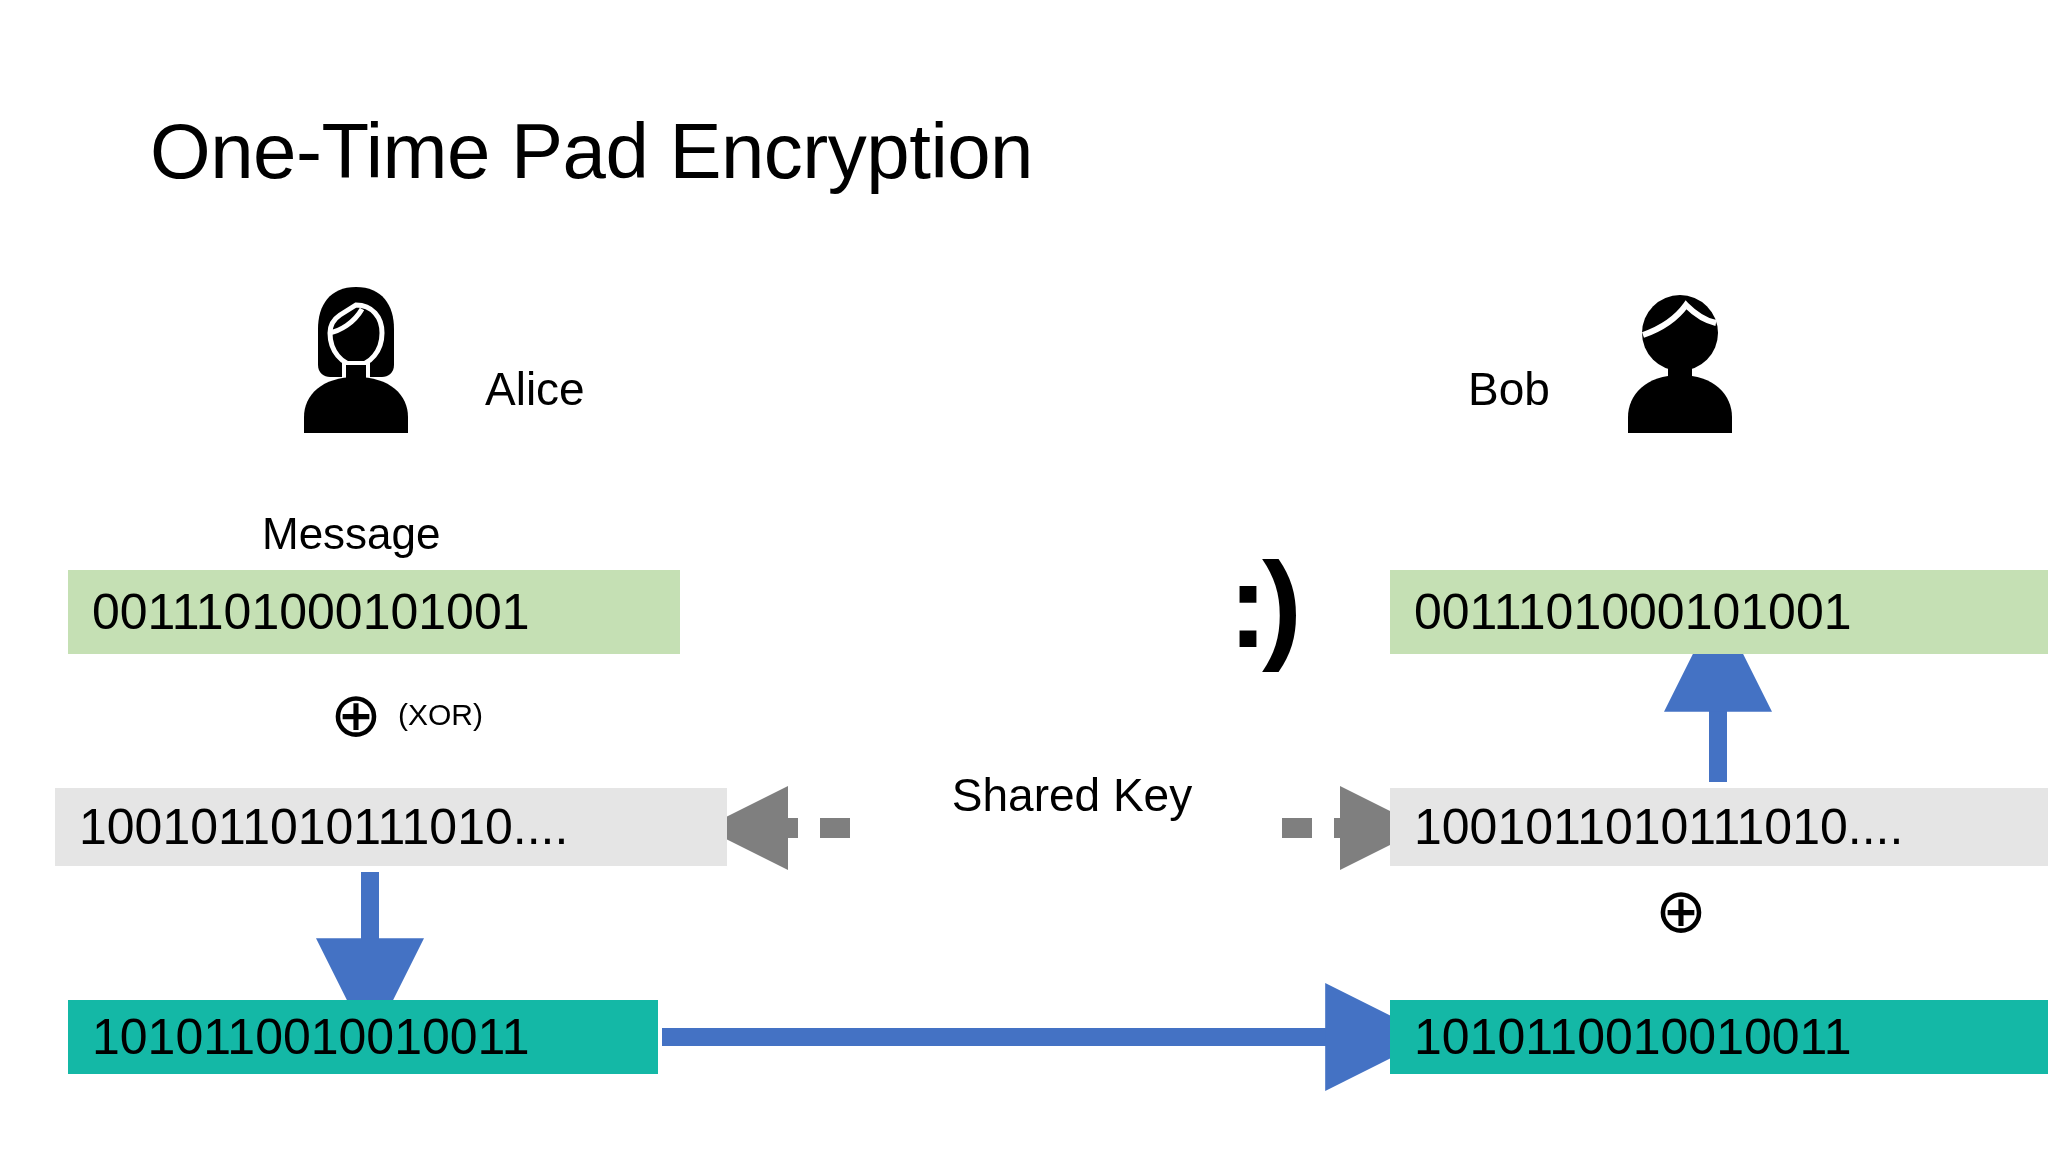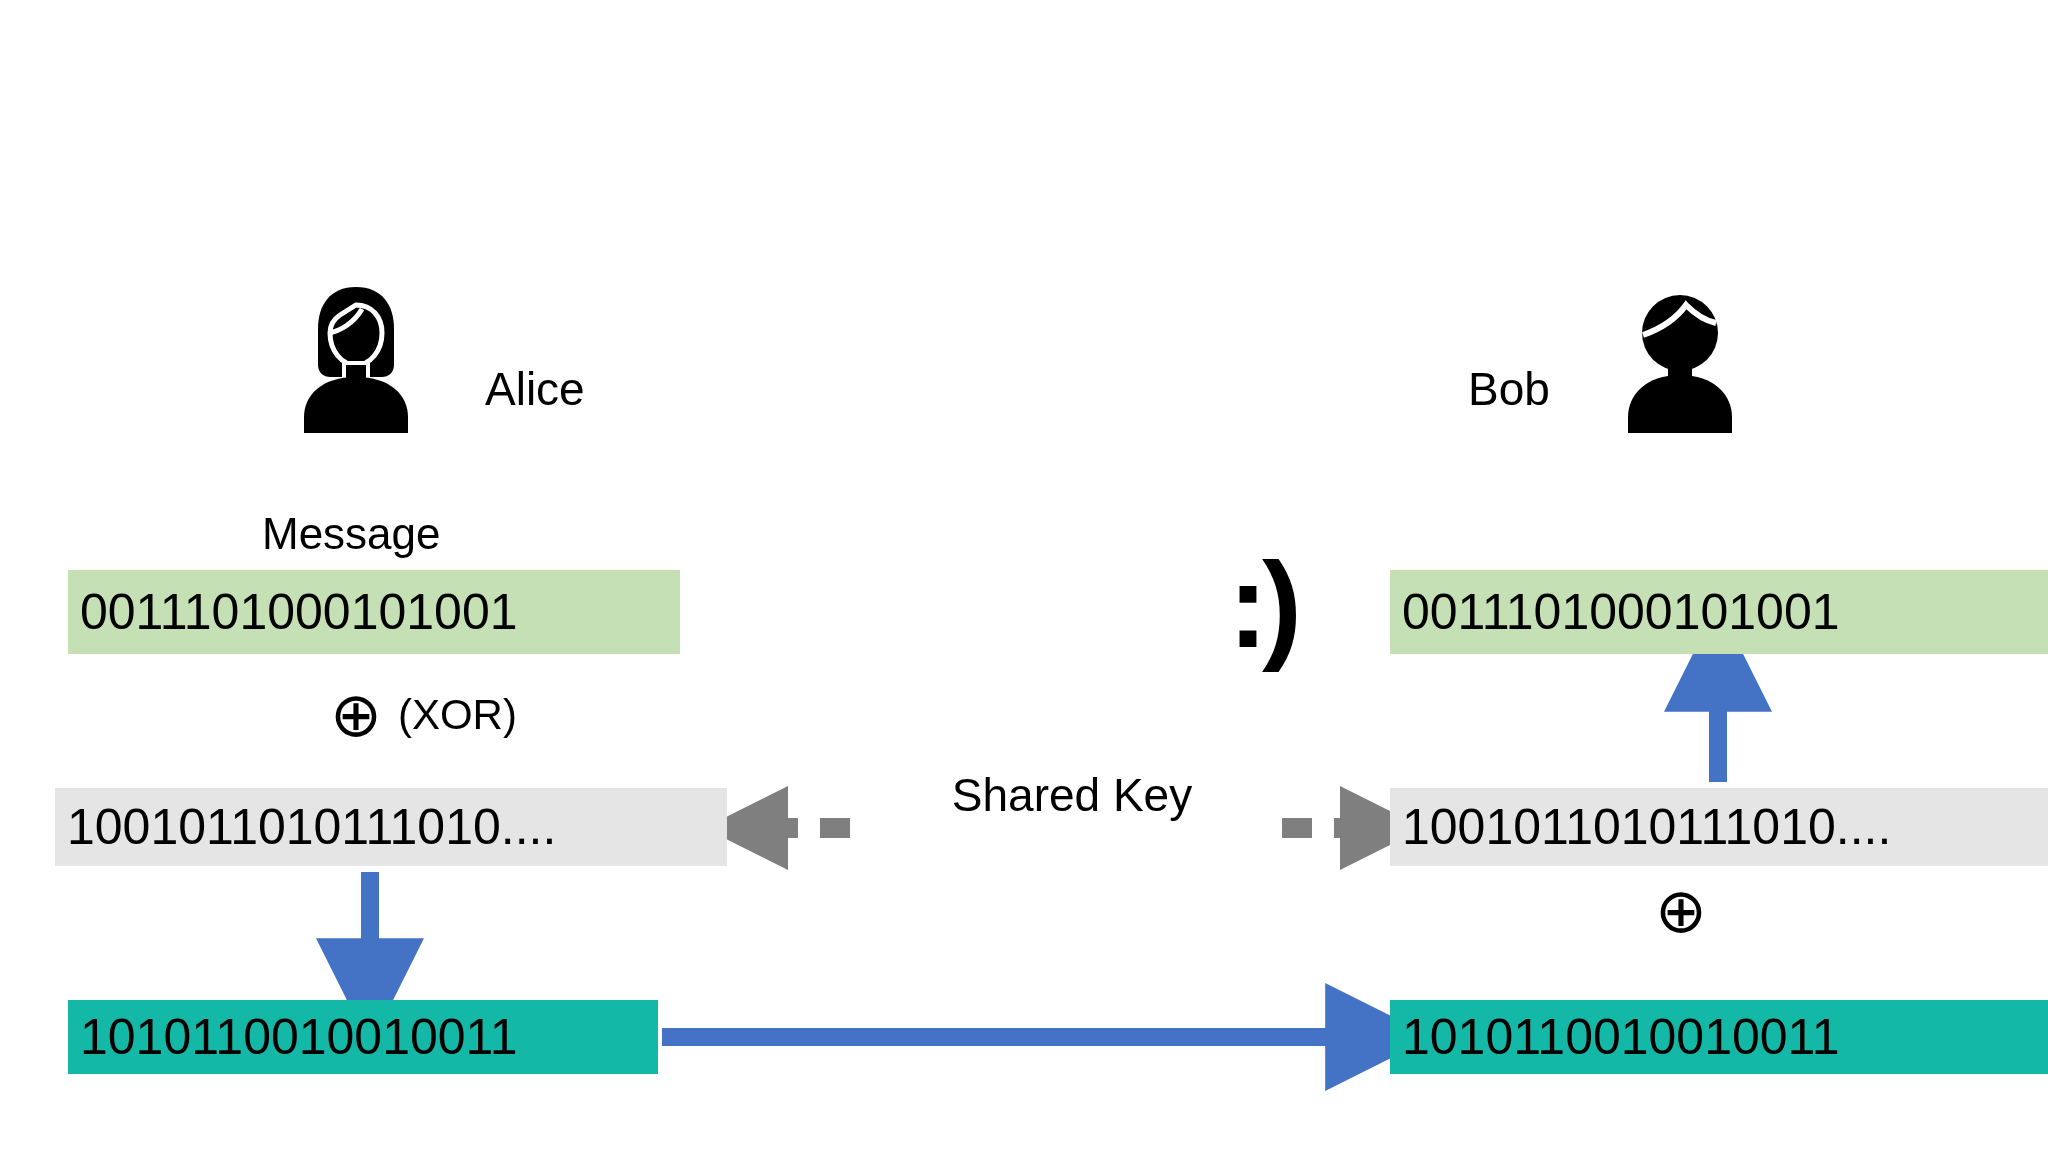--- a/index.html
+++ b/index.html
@@ -60,21 +60,21 @@
   
   .bitbox {
     display: flex;
     align-items: center;
     box-sizing: border-box;
     font-size: 50px;
     color: #000;
     letter-spacing: 0px;
     line-height: 1;
     white-space: nowrap;
-    padding-left: 12px;
+    padding-left: 24px;
     font-family: "Liberation Sans", sans-serif;
   }
   .green { background: #c5e0b4; }
   .gray  { background: #e5e5e5; }
   .pink  { background: #14b8a6; }
 
   #alice-message   { left: 68px;   top: 570px;  width: 612px; height: 84px; }
   #bob-message     { left: 1390px; top: 570px;  width: 668px; height: 84px; }
   #alice-key       { left: 55px;   top: 788px;  width: 672px; height: 78px; }
   #bob-key         { left: 1390px; top: 788px;  width: 668px; height: 78px; }
@@ -87,21 +87,21 @@
     align-items: center;
     gap: 16px;
     white-space: nowrap;
   }
   .xor-glyph {
     font-size: 62px;
     line-height: 1;
     color: #000;
   }
   .xor-word {
-    font-size: 42px;
+    font-size: 30px;
     line-height: 1;
     color: #000;
   }
   #alice-xor { left: 330px;  top: 684px; }
   #bob-xor   { left: 1655px; top: 880px; }
 
   
   #smiley {
     left: 1228px;
     top: 545px;
@@ -159,20 +159,21 @@
 
     <g>
       <line x1="850" y1="828" x2="748" y2="828" stroke="#7f7f7f" stroke-width="20" stroke-dasharray="30 22" marker-end="url(#gray-head)"></line>
     </g>
 
     <g>
       <line x1="1282" y1="828" x2="1380" y2="828" stroke="#7f7f7f" stroke-width="20" stroke-dasharray="30 22" marker-end="url(#gray-head)"></line>
     </g>
   </svg>
 
+  <div class="abs" id="title">One-Time Pad Encryption</div>
 
   <div class="abs" id="alice-avatar">
     <svg class="person-svg" width="120" height="148" viewBox="0 0 120 148" xmlns="http://www.w3.org/2000/svg">
 
       <path d="M60 2 C34 2 22 20 22 44 L22 80 C22 88 28 92 34 92
                L86 92 C92 92 98 88 98 80 L98 44 C98 20 86 2 60 2 Z" fill="#000"></path>
 
       <path d="M60 20 C76 20 86 32 86 48 C86 66 74 80 60 80
                C46 80 34 66 34 48 C34 40 38 34 44 30 Z" fill="#000" stroke="#fff" stroke-width="5"></path>
       <path d="M33 48 C44 46 58 38 66 24" fill="none" stroke="#fff" stroke-width="5"></path>

